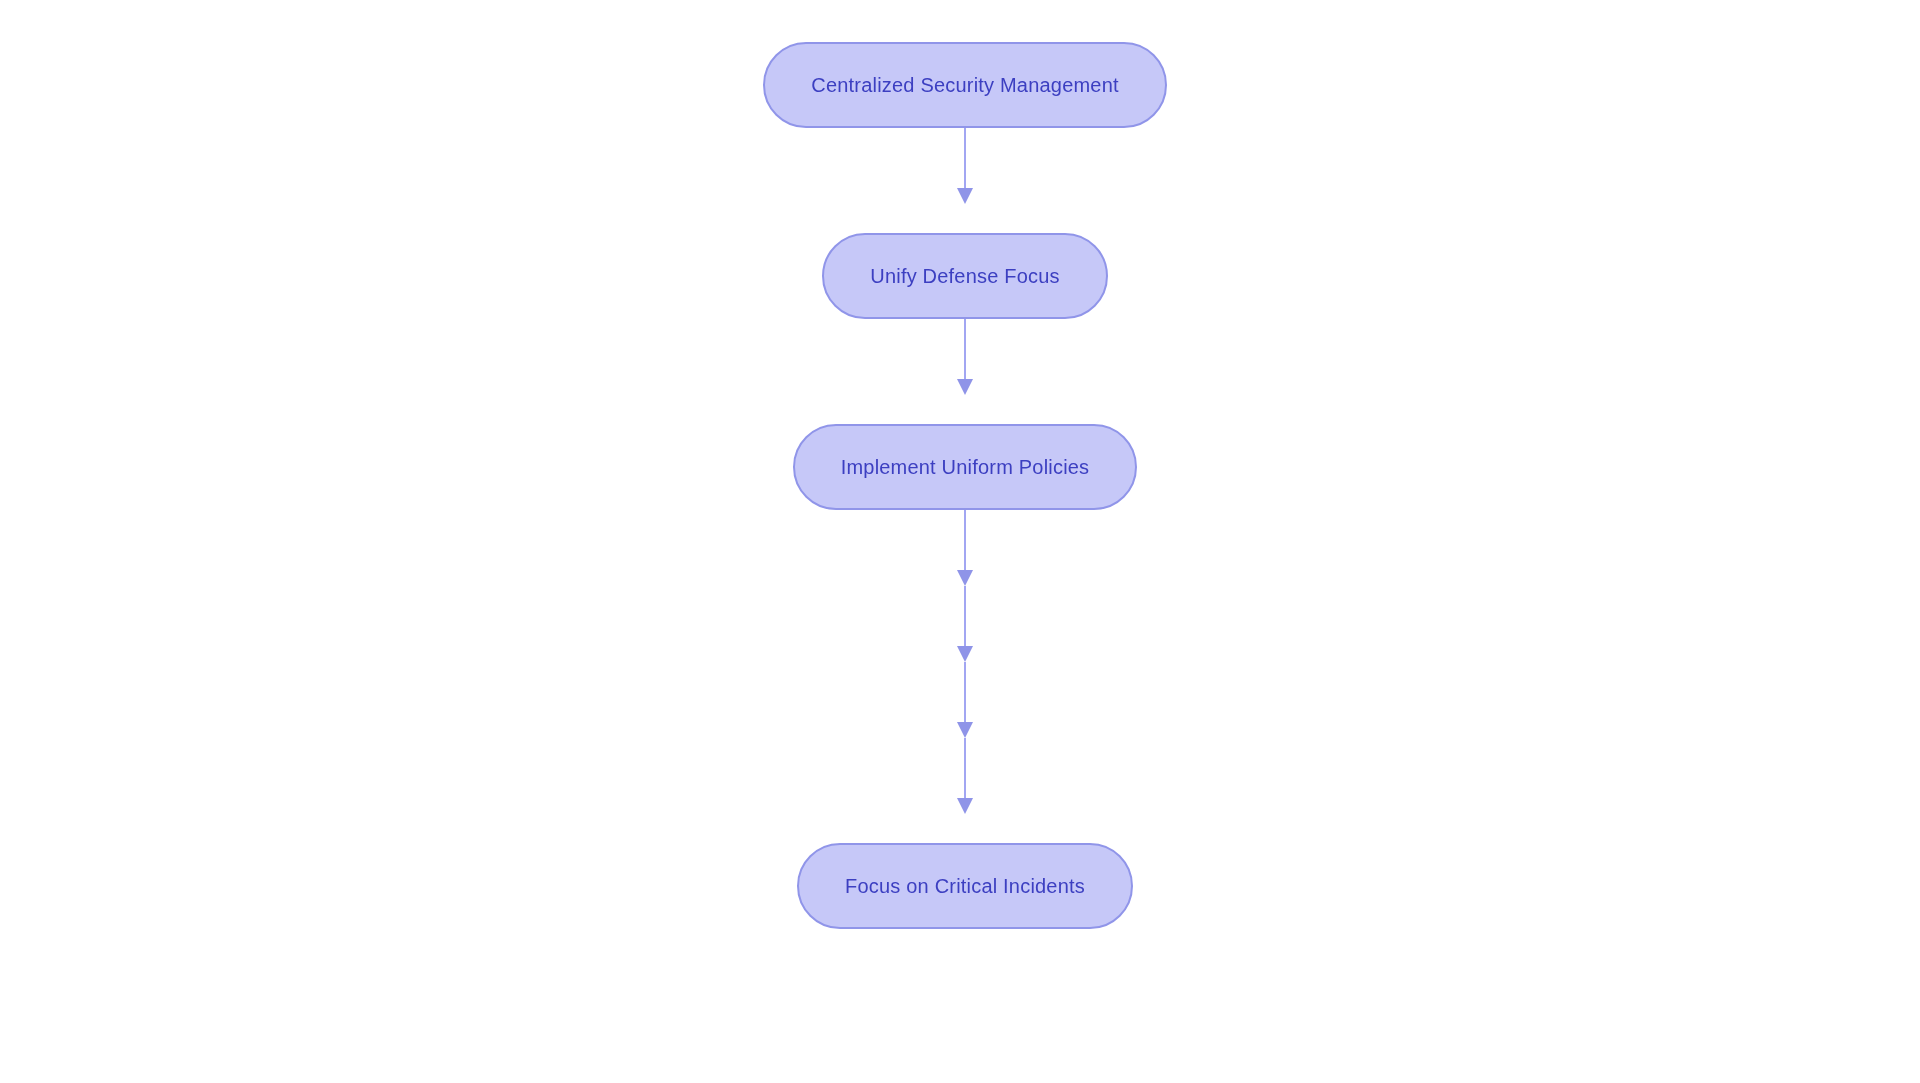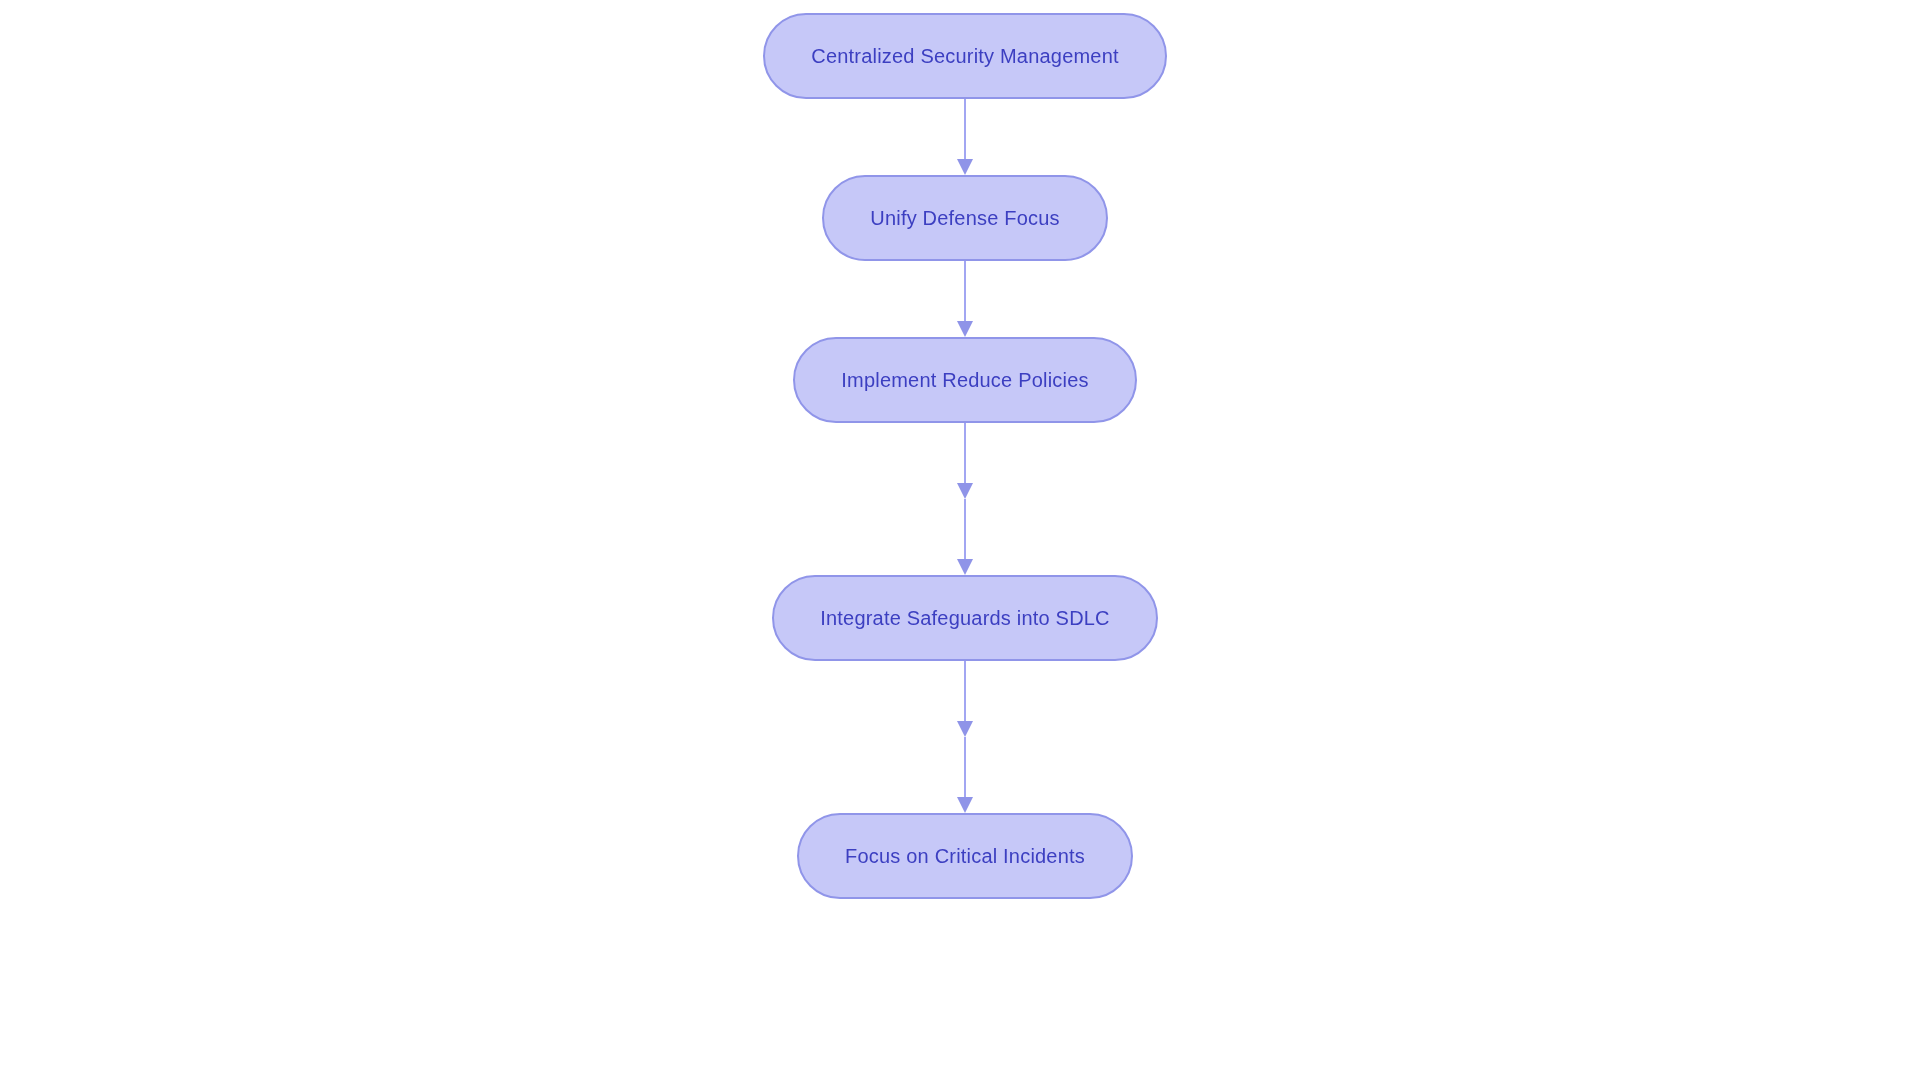--- a/index.html
+++ b/index.html
@@ -30,20 +30,21 @@
     height: 86px;
     box-sizing: border-box;
     display: flex;
     align-items: center;
     justify-content: center;
     padding: 0 46px;
     background: var(--node-fill, #c6c8f8);
     border: 2px solid var(--node-border, #9095e9);
     border-radius: 44px;
     flex: 0 0 auto;
+    margin-top: 29px;
   }
   .flow-node-label {
     color: var(--node-text, #3c3fc1);
     font-size: 20px;
     letter-spacing: 0.2px;
     white-space: nowrap;
   }
   .flow-connector {
     height: 76px;
     display: flex;
@@ -77,32 +78,29 @@
         <div class="arrowhead"></div>
       </div>
       <div class="flow-node">
         <span class="flow-node-label">Unify Defense Focus</span>
       </div>
       <div class="flow-connector">
         <div class="line"></div>
         <div class="arrowhead"></div>
       </div>
       <div class="flow-node">
-        <span class="flow-node-label">Implement Reduce Policies</span>
+        <span class="flow-node-label">Implement Uniform Policies</span>
       </div>
       <div class="flow-connector">
         <div class="line"></div>
         <div class="arrowhead"></div>
       </div>
       <div class="flow-connector">
         <div class="line"></div>
         <div class="arrowhead"></div>
-      </div>
-      <div class="flow-node">
-        <span class="flow-node-label">Integrate Safeguards into SDLC</span>
       </div>
       <div class="flow-connector">
         <div class="line"></div>
         <div class="arrowhead"></div>
       </div>
       <div class="flow-connector">
         <div class="line"></div>
         <div class="arrowhead"></div>
       </div>
       <div class="flow-node">

